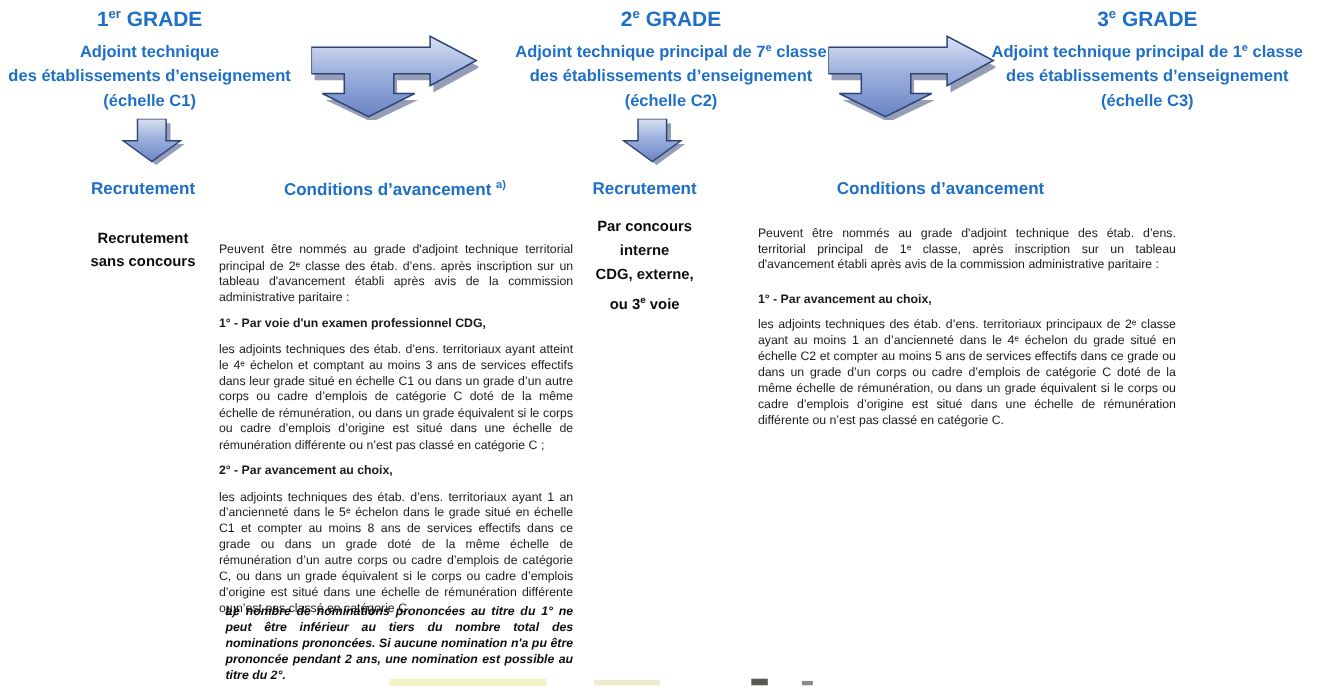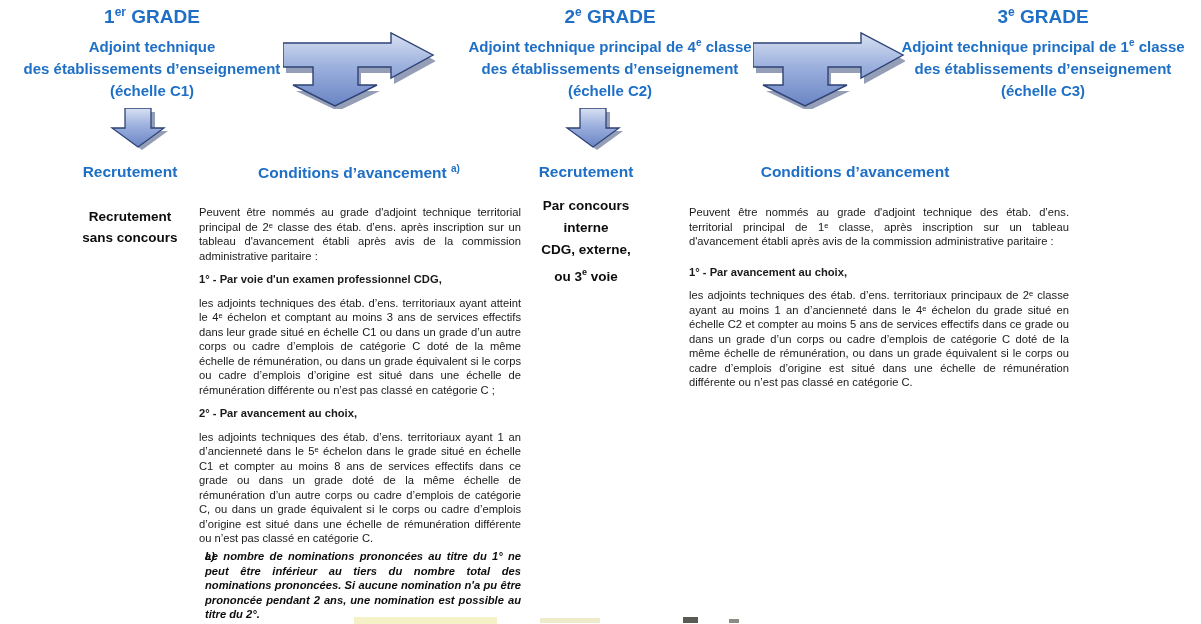--- a/index.html
+++ b/index.html
@@ -38,30 +38,30 @@
   <svg width="0" height="0" style="position:absolute">
     <defs>
       <linearGradient id="arrowGrad" x1="0" y1="0" x2="0" y2="1">
         <stop offset="0" stop-color="#d9e1f2"></stop>
         <stop offset="0.45" stop-color="#9db1de"></stop>
         <stop offset="1" stop-color="#6a85c4"></stop>
       </linearGradient>
     </defs>
   </svg>
 
-  <div class="abs grade-block" style="left:0;top:7;width:272px;margin-left:16px;">
+  <div class="abs grade-block" style="left:0;top:7;width:272px;">
     <div class="grade-title"><span>1</span><sup>er</sup><span> GRADE</span></div>
     <div class="grade-sub"><span>Adjoint technique</span><sup></sup><span></span></div>
     <div class="grade-sub">des établissements d’enseignement</div>
     <div class="grade-sub">(échelle C1)</div>
   </div>
 
   <div class="abs grade-block" style="left:455px;top:7;width:310px;">
     <div class="grade-title"><span>2</span><sup>e</sup><span> GRADE</span></div>
-    <div class="grade-sub"><span>Adjoint technique principal de 4</span><sup>e</sup><span> classe</span></div>
+    <div class="grade-sub"><span>Adjoint technique principal de 7</span><sup>e</sup><span> classe</span></div>
     <div class="grade-sub">des établissements d’enseignement</div>
     <div class="grade-sub">(échelle C2)</div>
   </div>
 
   <div class="abs grade-block" style="left:885px;top:7;width:316px;">
     <div class="grade-title"><span>3</span><sup>e</sup><span> GRADE</span></div>
     <div class="grade-sub"><span>Adjoint technique principal de 1</span><sup>e</sup><span> classe</span></div>
     <div class="grade-sub">des établissements d’enseignement</div>
     <div class="grade-sub">(échelle C3)</div>
   </div>
@@ -97,21 +97,21 @@
   <div class="abs col-header" style="left:30px;top:163px;width:200px;"><span>Recrutement</span></div>
   <div class="abs col-header" style="left:209px;top:163px;width:300px;"><span>Conditions d’avancement</span> <sup>a)</sup></div>
   <div class="abs col-header" style="left:486px;top:163px;width:200px;"><span>Recrutement</span></div>
   <div class="abs col-header" style="left:705px;top:163px;width:300px;"><span>Conditions d’avancement</span></div>
 
   <div class="abs bold-black c1-text" style="left:30px;top:206px;width:200px;">
     <div>Recrutement</div>
     <div>sans concours</div>
   </div>
 
-  <div class="abs body-col" style="left:199px;top:205px;width:322px;">
+  <div class="abs body-col" style="left:199px;top:220px;width:322px;">
     <p>Peuvent être nommés au grade d'adjoint technique territorial principal de 2ᵉ classe des étab. d’ens. après inscription sur un tableau d'avancement établi après avis de la commission administrative paritaire :</p>
     <p class="item-title">1° - Par voie d'un examen professionnel CDG,</p>
     <p class="item-body">les adjoints techniques des étab. d’ens. territoriaux ayant atteint le 4ᵉ échelon et comptant au moins 3 ans de services effectifs dans leur grade situé en échelle C1 ou dans un grade d’un autre corps ou cadre d’emplois de catégorie C doté de la même échelle de rémunération, ou dans un grade équivalent si le corps ou cadre d’emplois d’origine est situé dans une échelle de rémunération différente ou n’est pas classé en catégorie C ;</p>
     <p class="item-title">2° - Par avancement au choix,</p>
     <p class="item-body">les adjoints techniques des étab. d’ens. territoriaux ayant 1 an d’ancienneté dans le 5ᵉ échelon dans le grade situé en échelle C1 et compter au moins 8 ans de services effectifs dans ce grade ou dans un grade doté de la même échelle de rémunération d’un autre corps ou cadre d’emplois de catégorie C, ou dans un grade équivalent si le corps ou cadre d’emplois d’origine est situé dans une échelle de rémunération différente ou n’est pas classé en catégorie C.</p>
   </div>
 
   <div class="abs footnote" style="left:205px;top:549px;width:316px;">
     <span class="fn-marker">a)</span>
     <span class="fn-text">Le nombre de nominations prononcées au titre du 1° ne peut être inférieur au tiers du nombre total des nominations prononcées. Si aucune nomination n'a pu être prononcée pendant 2 ans, une nomination est possible au titre du 2°.</span>

